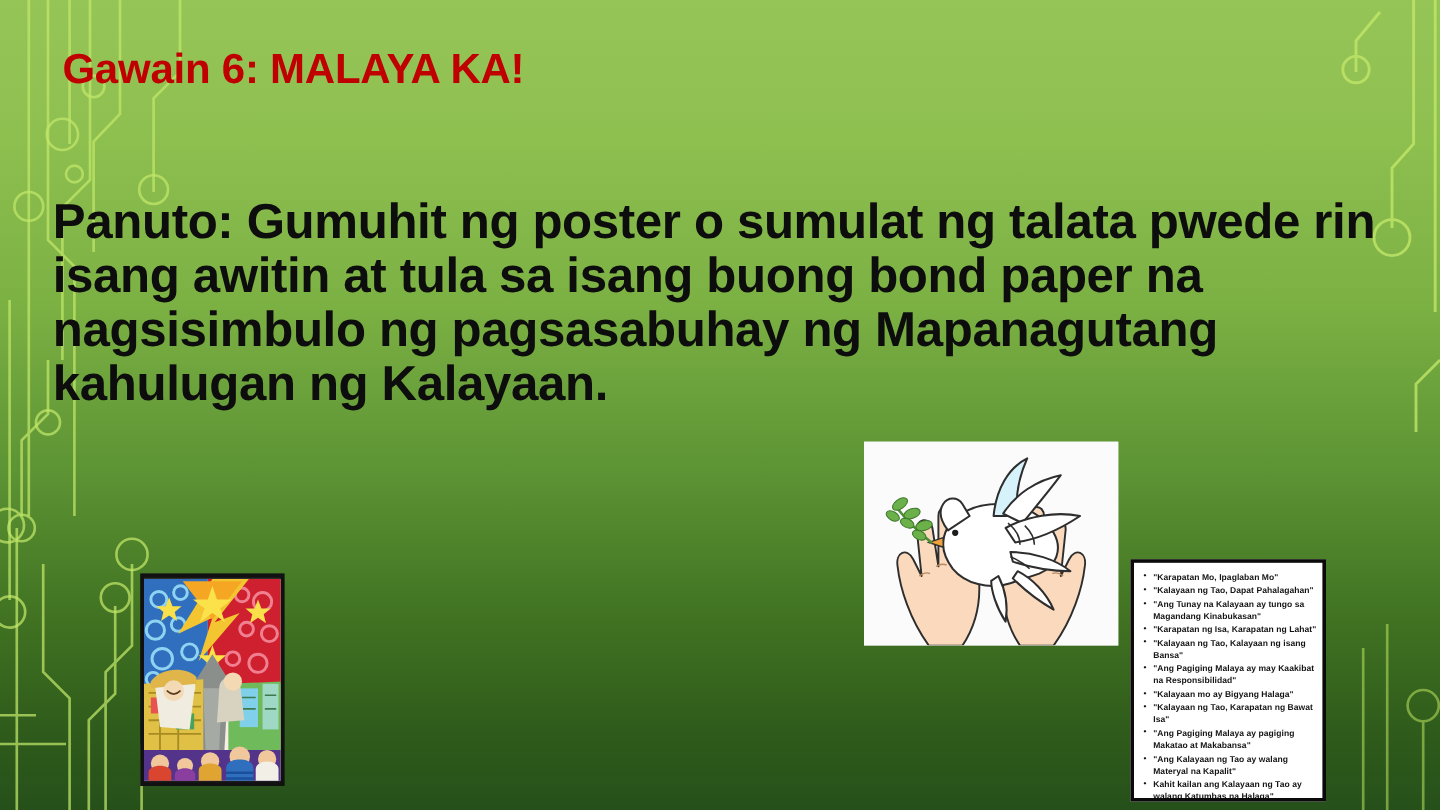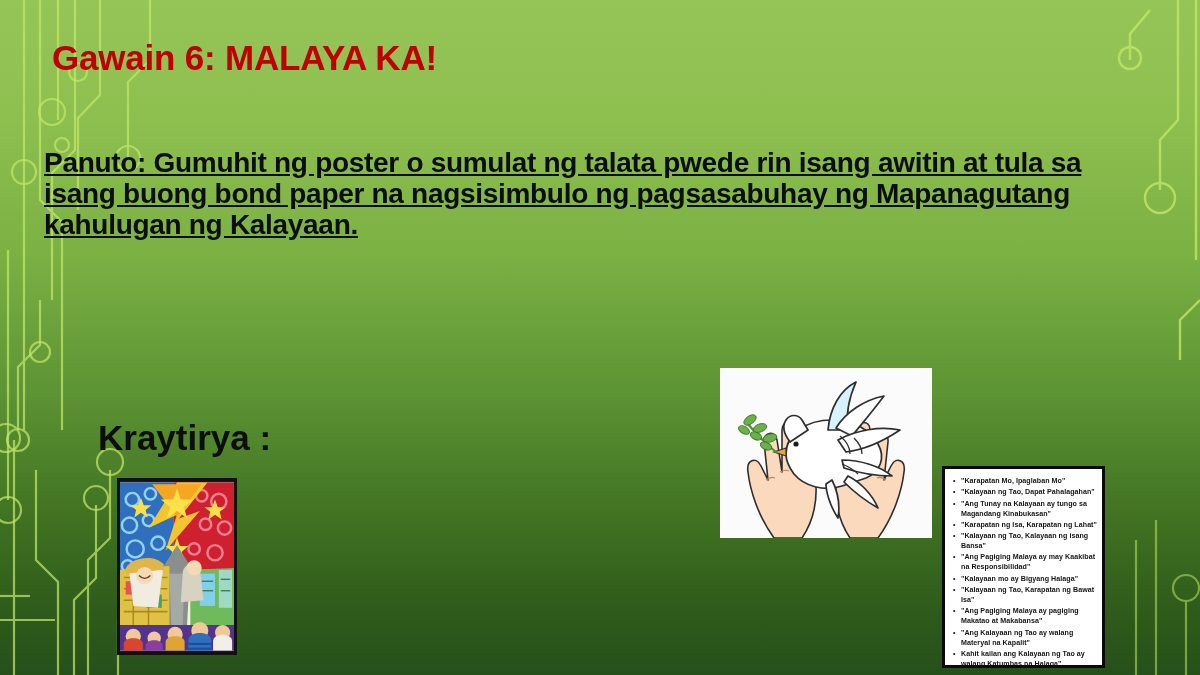--- a/index.html
+++ b/index.html
@@ -13,23 +13,23 @@
   }
   
   #circuit{position:absolute;inset:0;width:1200px;height:675px;pointer-events:none;}
   
   #title{
     position:absolute;left:52px;top:38px;
     font-size:35px;font-weight:bold;color:#c00000;
     letter-spacing:-0.2px;white-space:nowrap;
   }
   #panuto{
-    position:absolute;left:44px;top:148px;width:1110px;
-    font-size:28px;font-weight:bold;color:#0d0d0d;
-    line-height:1.1;letter-spacing:-0.3px;text-decoration:underline;
+    position:absolute;left:44px;top:162px;width:1110px;
+    font-size:41px;font-weight:bold;color:#0d0d0d;
+    line-height:1.1;letter-spacing:-0.3px;
   }
   #kraytirya{
     position:absolute;left:98px;top:418px;
     font-size:35px;font-weight:bold;color:#0d0d0d;
     white-space:nowrap;
   }
   #criteria{
     position:absolute;left:277px;top:472px;
     font-size:36px;font-weight:bold;color:#0d0d0d;
     line-height:1.35;white-space:nowrap;
@@ -111,21 +111,20 @@
       <path d="M1156,520 L1156,675"></path>
       <path d="M1186,600 L1186,675"></path>
       <circle cx="1186" cy="588" r="13"></circle>
     </g>
   </svg>
 
   <div id="title">Gawain 6: MALAYA KA!</div>
 
   <div id="panuto">  Panuto: Gumuhit ng poster o sumulat ng talata pwede rin isang awitin at tula sa isang buong bond paper na nagsisimbulo ng pagsasabuhay ng Mapanagutang kahulugan ng Kalayaan.</div>
 
-  <div id="kraytirya">Kraytirya :</div>
 
   <div id="criteria">
   </div>
 
   <div id="poster-img">
     <svg viewBox="0 0 120 177" width="114" height="171" xmlns="http://www.w3.org/2000/svg">
       <rect x="0" y="0" width="120" height="177" fill="#f4f0e2"></rect>
       <path d="M0,0 H56 V95 H0 Z" fill="#2f6fbd"></path>
       <g fill="none" stroke="#8fd3f2" stroke-width="2.6">
         <circle cx="13" cy="18" r="7"></circle>

